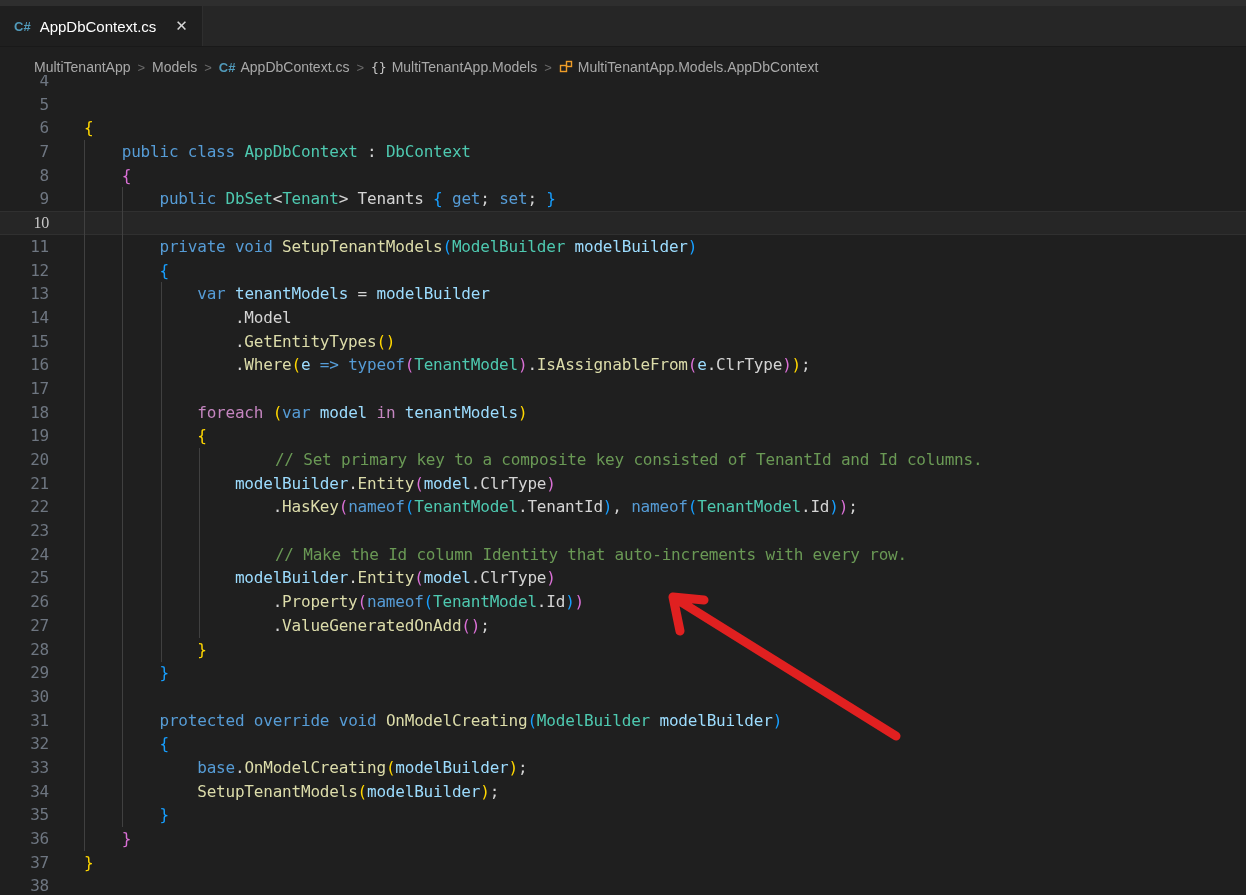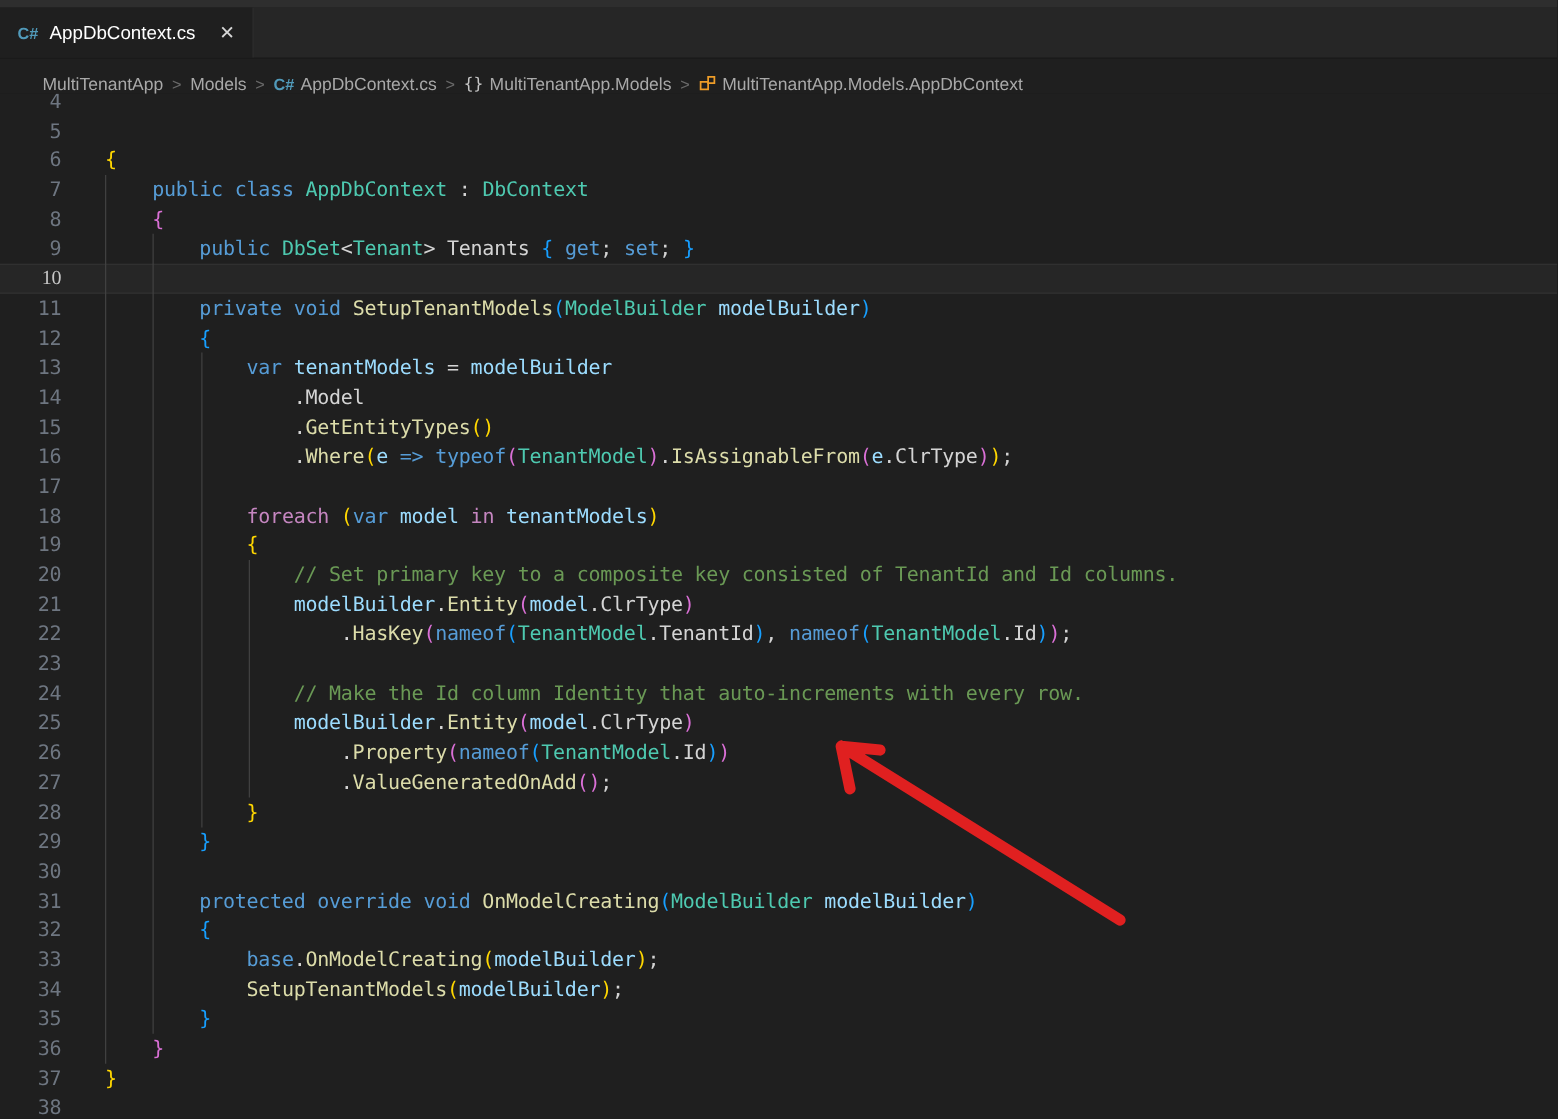--- a/index.html
+++ b/index.html
@@ -37,21 +37,21 @@
         color:var(--line_number); }
   .ln.active { color:var(--line_number_active);font-family:Liberation Serif, serif; }
   .codetext { position:absolute; left:84px; top:0; white-space:pre; color:var(--text); }
 
   .tok-pln { color:var(--text); }
   .tok-kw  { color:var(--keyword); }
   .tok-ct  { color:var(--control); }
   .tok-typ { color:var(--type); }
   .tok-fn  { color:var(--function); }
   .tok-va  { color:var(--variable); }
-  .tok-cm  { color:var(--comment); }
+  .tok-cm  { color:var(--comment);margin-left:40px; }
   .tok-b1  { color:var(--bracket_gold); }
   .tok-b2  { color:var(--bracket_pink); }
   .tok-b3  { color:var(--bracket_blue); }
 
   .indent-guide { position:absolute; width:1px; background:var(--indent_guide); z-index:1; }
   .ig-0 { left:84px;  top:65px;  height:711px; }
   .ig-1 { left:122px; top:112px; height:640px; }
   .ig-2 { left:161px; top:207px; height:380px; }
   .ig-3 { left:199px; top:373px; height:190px; }
 

